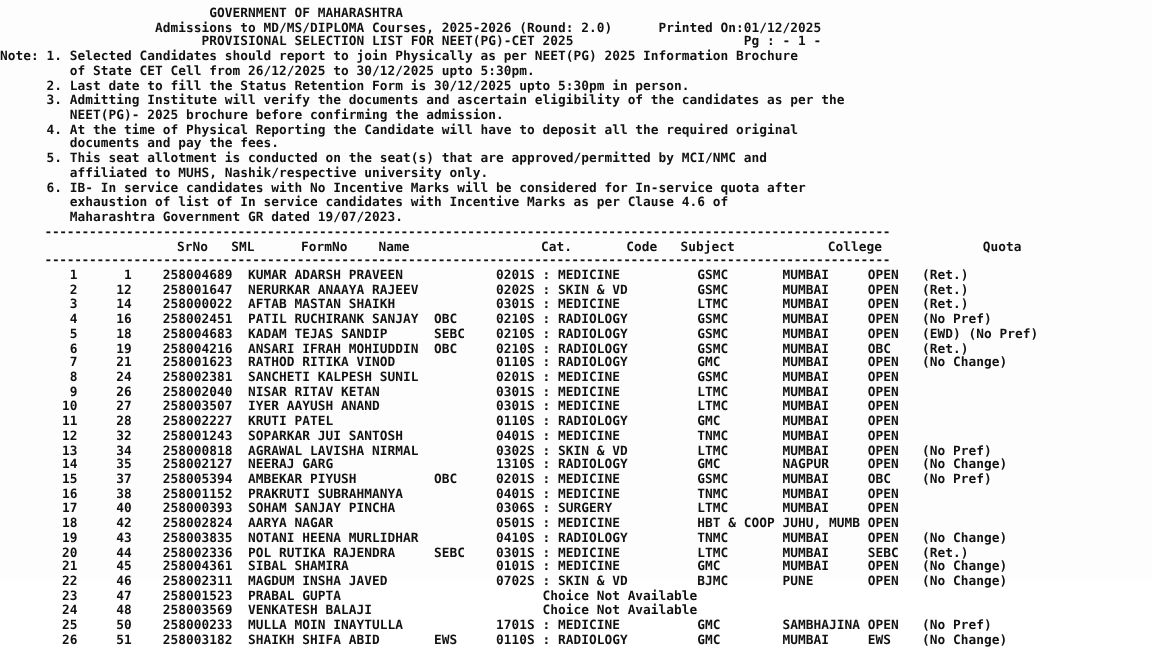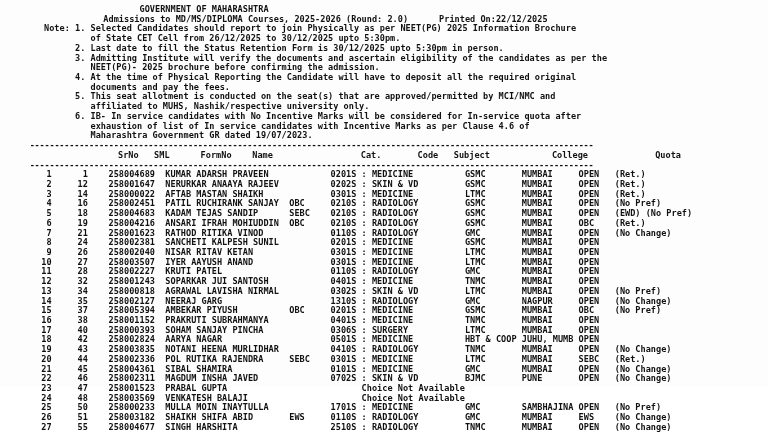--- a/index.html
+++ b/index.html
@@ -31,31 +31,32 @@
     letter-spacing: 0.02px;
     color: #111111;
     white-space: pre;
     font-weight: 700;
     -webkit-font-smoothing: none;
   }
   .hdr-line {
     display: block;
     white-space: pre;
   }
-  .note-line { display: block; white-space: pre; margin-left: 44px; }
+  .note-line { display: block; white-space: pre; }
   .rule { display: block; white-space: pre; letter-spacing: -0.2px;}
   .colhead { display: block; white-space: pre; text-align: center; }
   .row { display: block; white-space: pre; }
 </style>
 </head>
 <body>
 
 <div id="page">
   <pre class="doc"><span class="hdr-line">                           GOVERNMENT OF MAHARASHTRA
-</span><span class="hdr-line">                    Admissions to MD/MS/DIPLOMA Courses, 2025-2026 (Round: 2.0)      Printed On:22/12/2025
+</span><span class="hdr-line">                    Admissions to MD/MS/DIPLOMA Courses, 2025-2026 (Round: 2.0)      Printed On:01/12/2025
+</span><span class="hdr-line">                          PROVISIONAL SELECTION LIST FOR NEET(PG)-CET 2025                      Pg : - 1 -
 </span><span class="note-line">Note: 1. Selected Candidates should report to join Physically as per NEET(PG) 2025 Information Brochure
          of State CET Cell from 26/12/2025 to 30/12/2025 upto 5:30pm.
       2. Last date to fill the Status Retention Form is 30/12/2025 upto 5:30pm in person.
       3. Admitting Institute will verify the documents and ascertain eligibility of the candidates as per the
          NEET(PG)- 2025 brochure before confirming the admission.
       4. At the time of Physical Reporting the Candidate will have to deposit all the required original
          documents and pay the fees.
       5. This seat allotment is conducted on the seat(s) that are approved/permitted by MCI/NMC and
          affiliated to MUHS, Nashik/respective university only.
       6. IB- In service candidates with No Incentive Marks will be considered for In-service quota after

